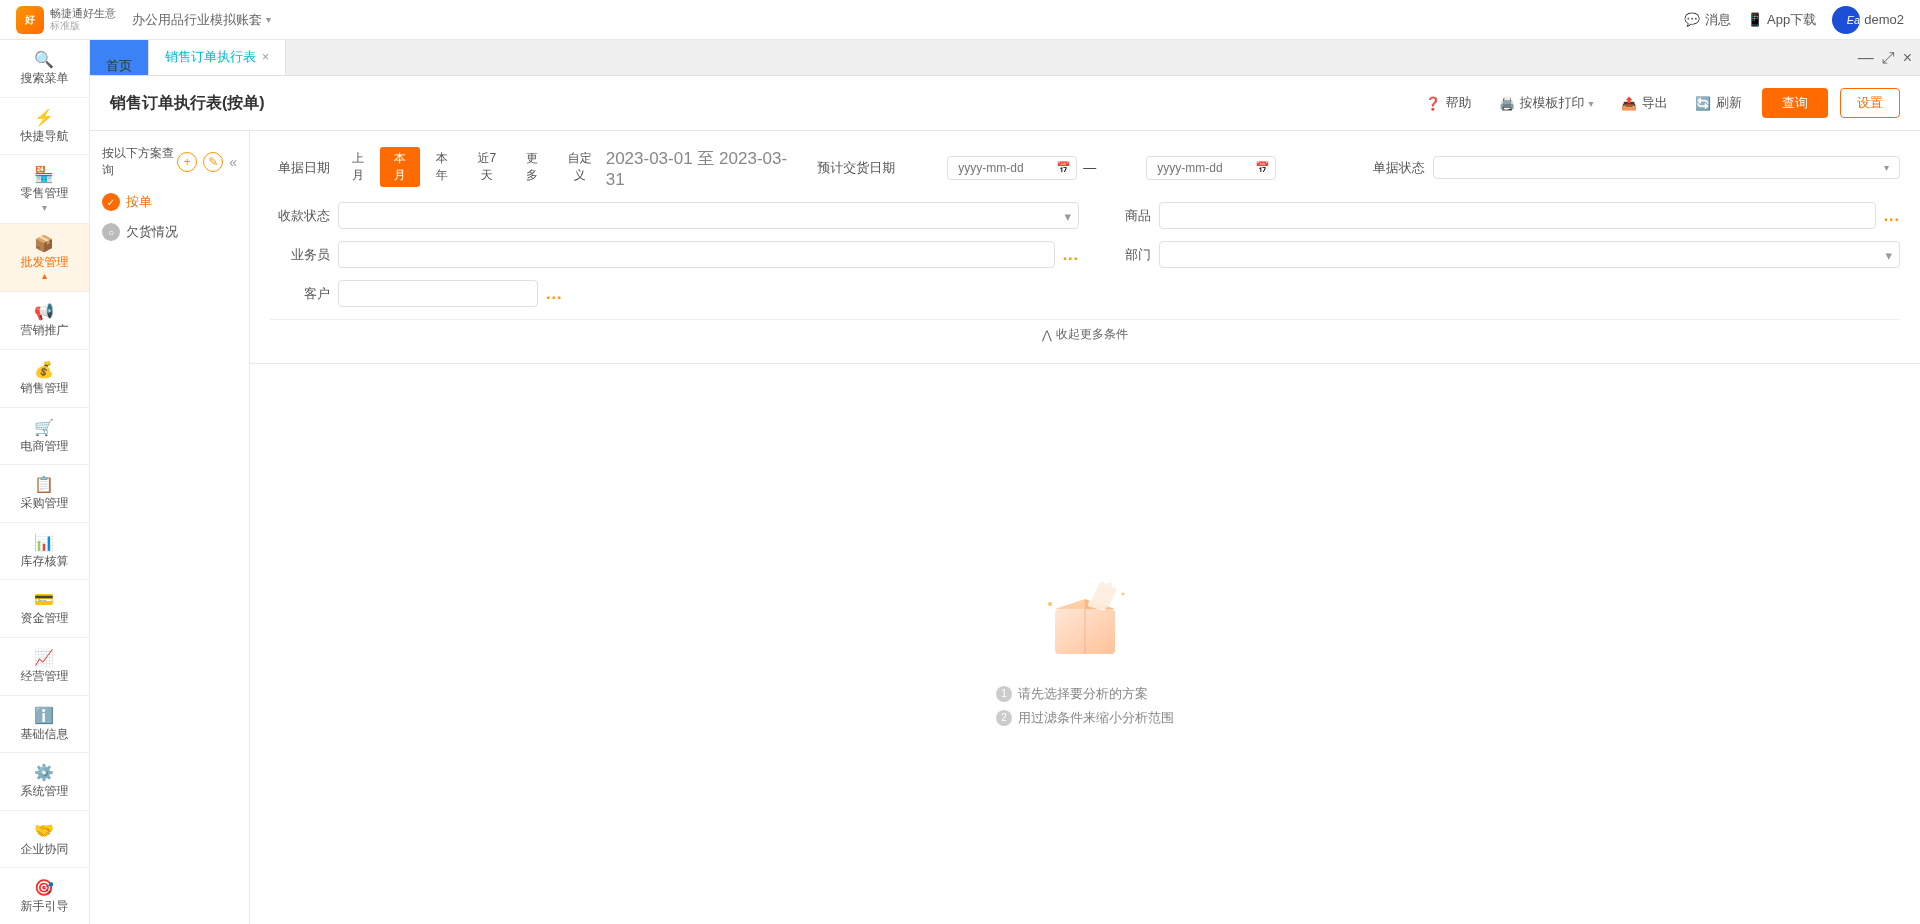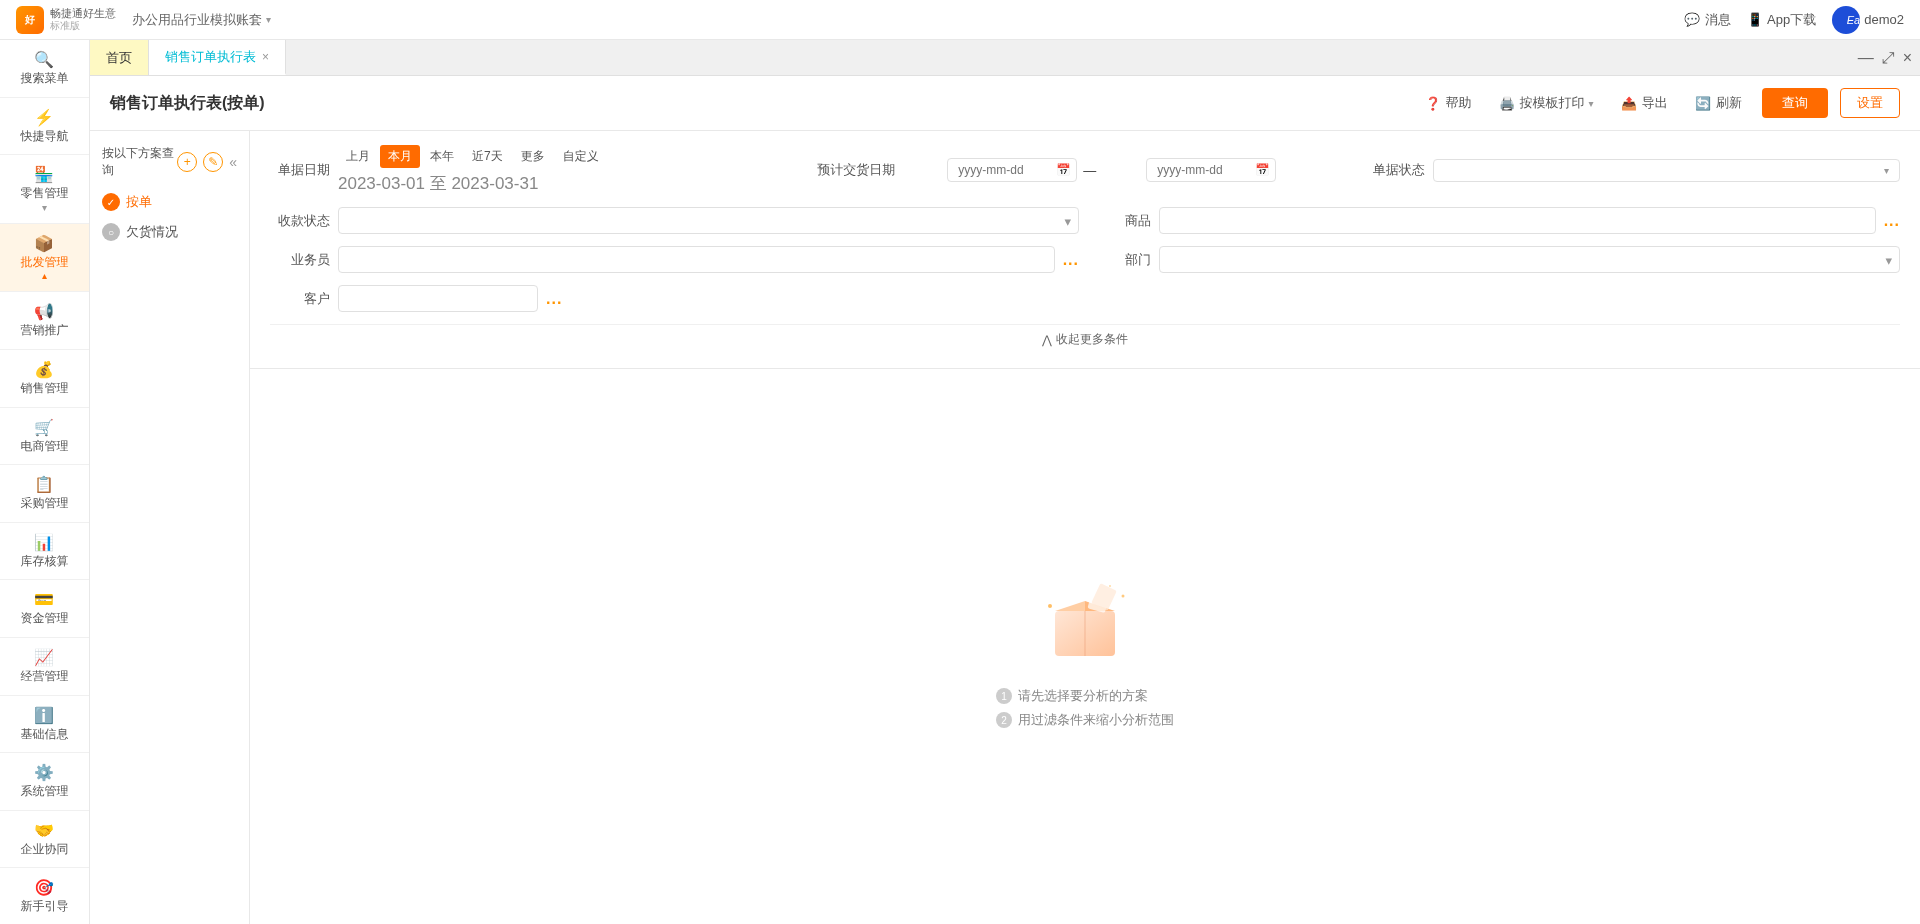--- a/index.html
+++ b/index.html
@@ -123,22 +123,23 @@
       display: flex;
       align-items: center;
       padding: 0 16px;
       font-size: 13px;
       cursor: pointer;
       color: #555;
       border-right: 1px solid #e0e0e0;
       white-space: nowrap;
     }
     .tab-item.home {
-      background: #fef9c3;
+      background: #3b82f6;
       color: #333;
+      align-items: flex-end;
     }
     .tab-item.active {
       background: #fff;
       color: #00bcd4;
       border-bottom: 2px solid #fff;
     }
     .tab-close {
       margin-left: 6px;
       color: #999;
       font-size: 12px;
@@ -434,21 +435,21 @@
       color: #fff;
       font-size: 10px;
       display: flex;
       align-items: center;
       justify-content: center;
     }
 
     
     .filter-date-block {
       display: flex;
-      flex-direction: column;
+      flex-direction: row;
     }
     .filter-date-btns {
       display: flex;
       align-items: center;
       gap: 2px;
       margin-bottom: 2px;
     }
     .date-picker-group {
       display: flex;
       align-items: center;

